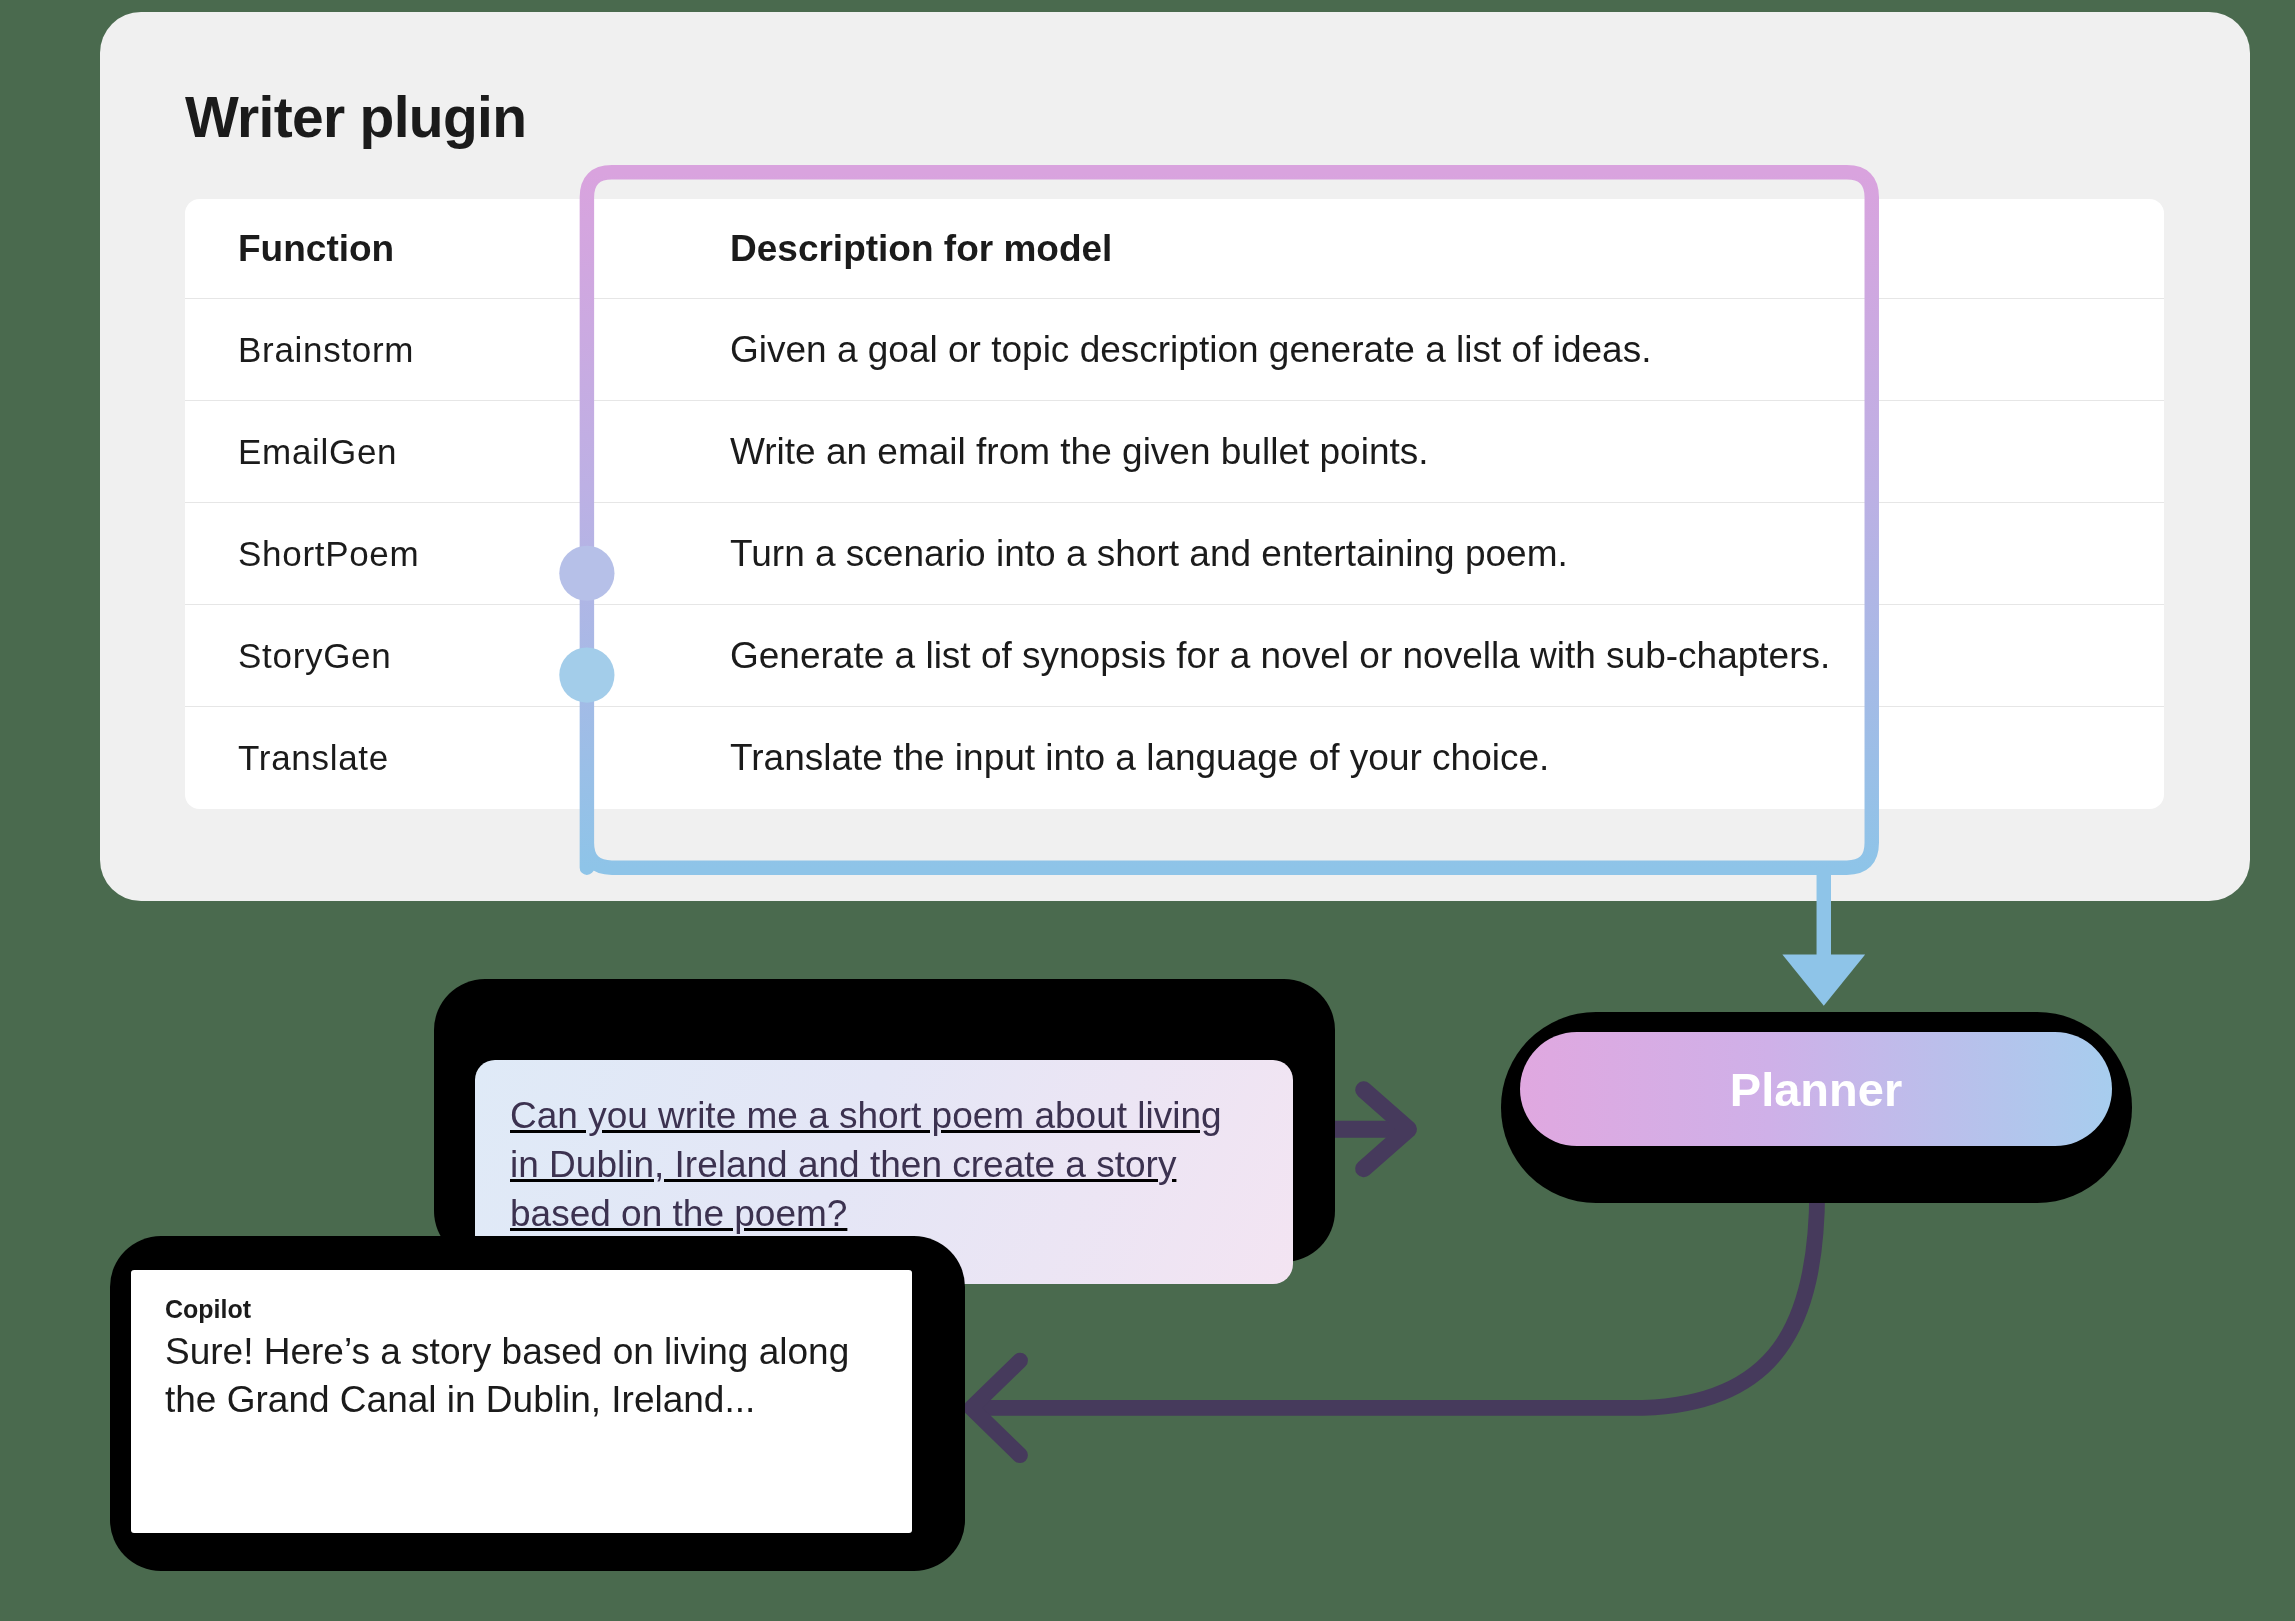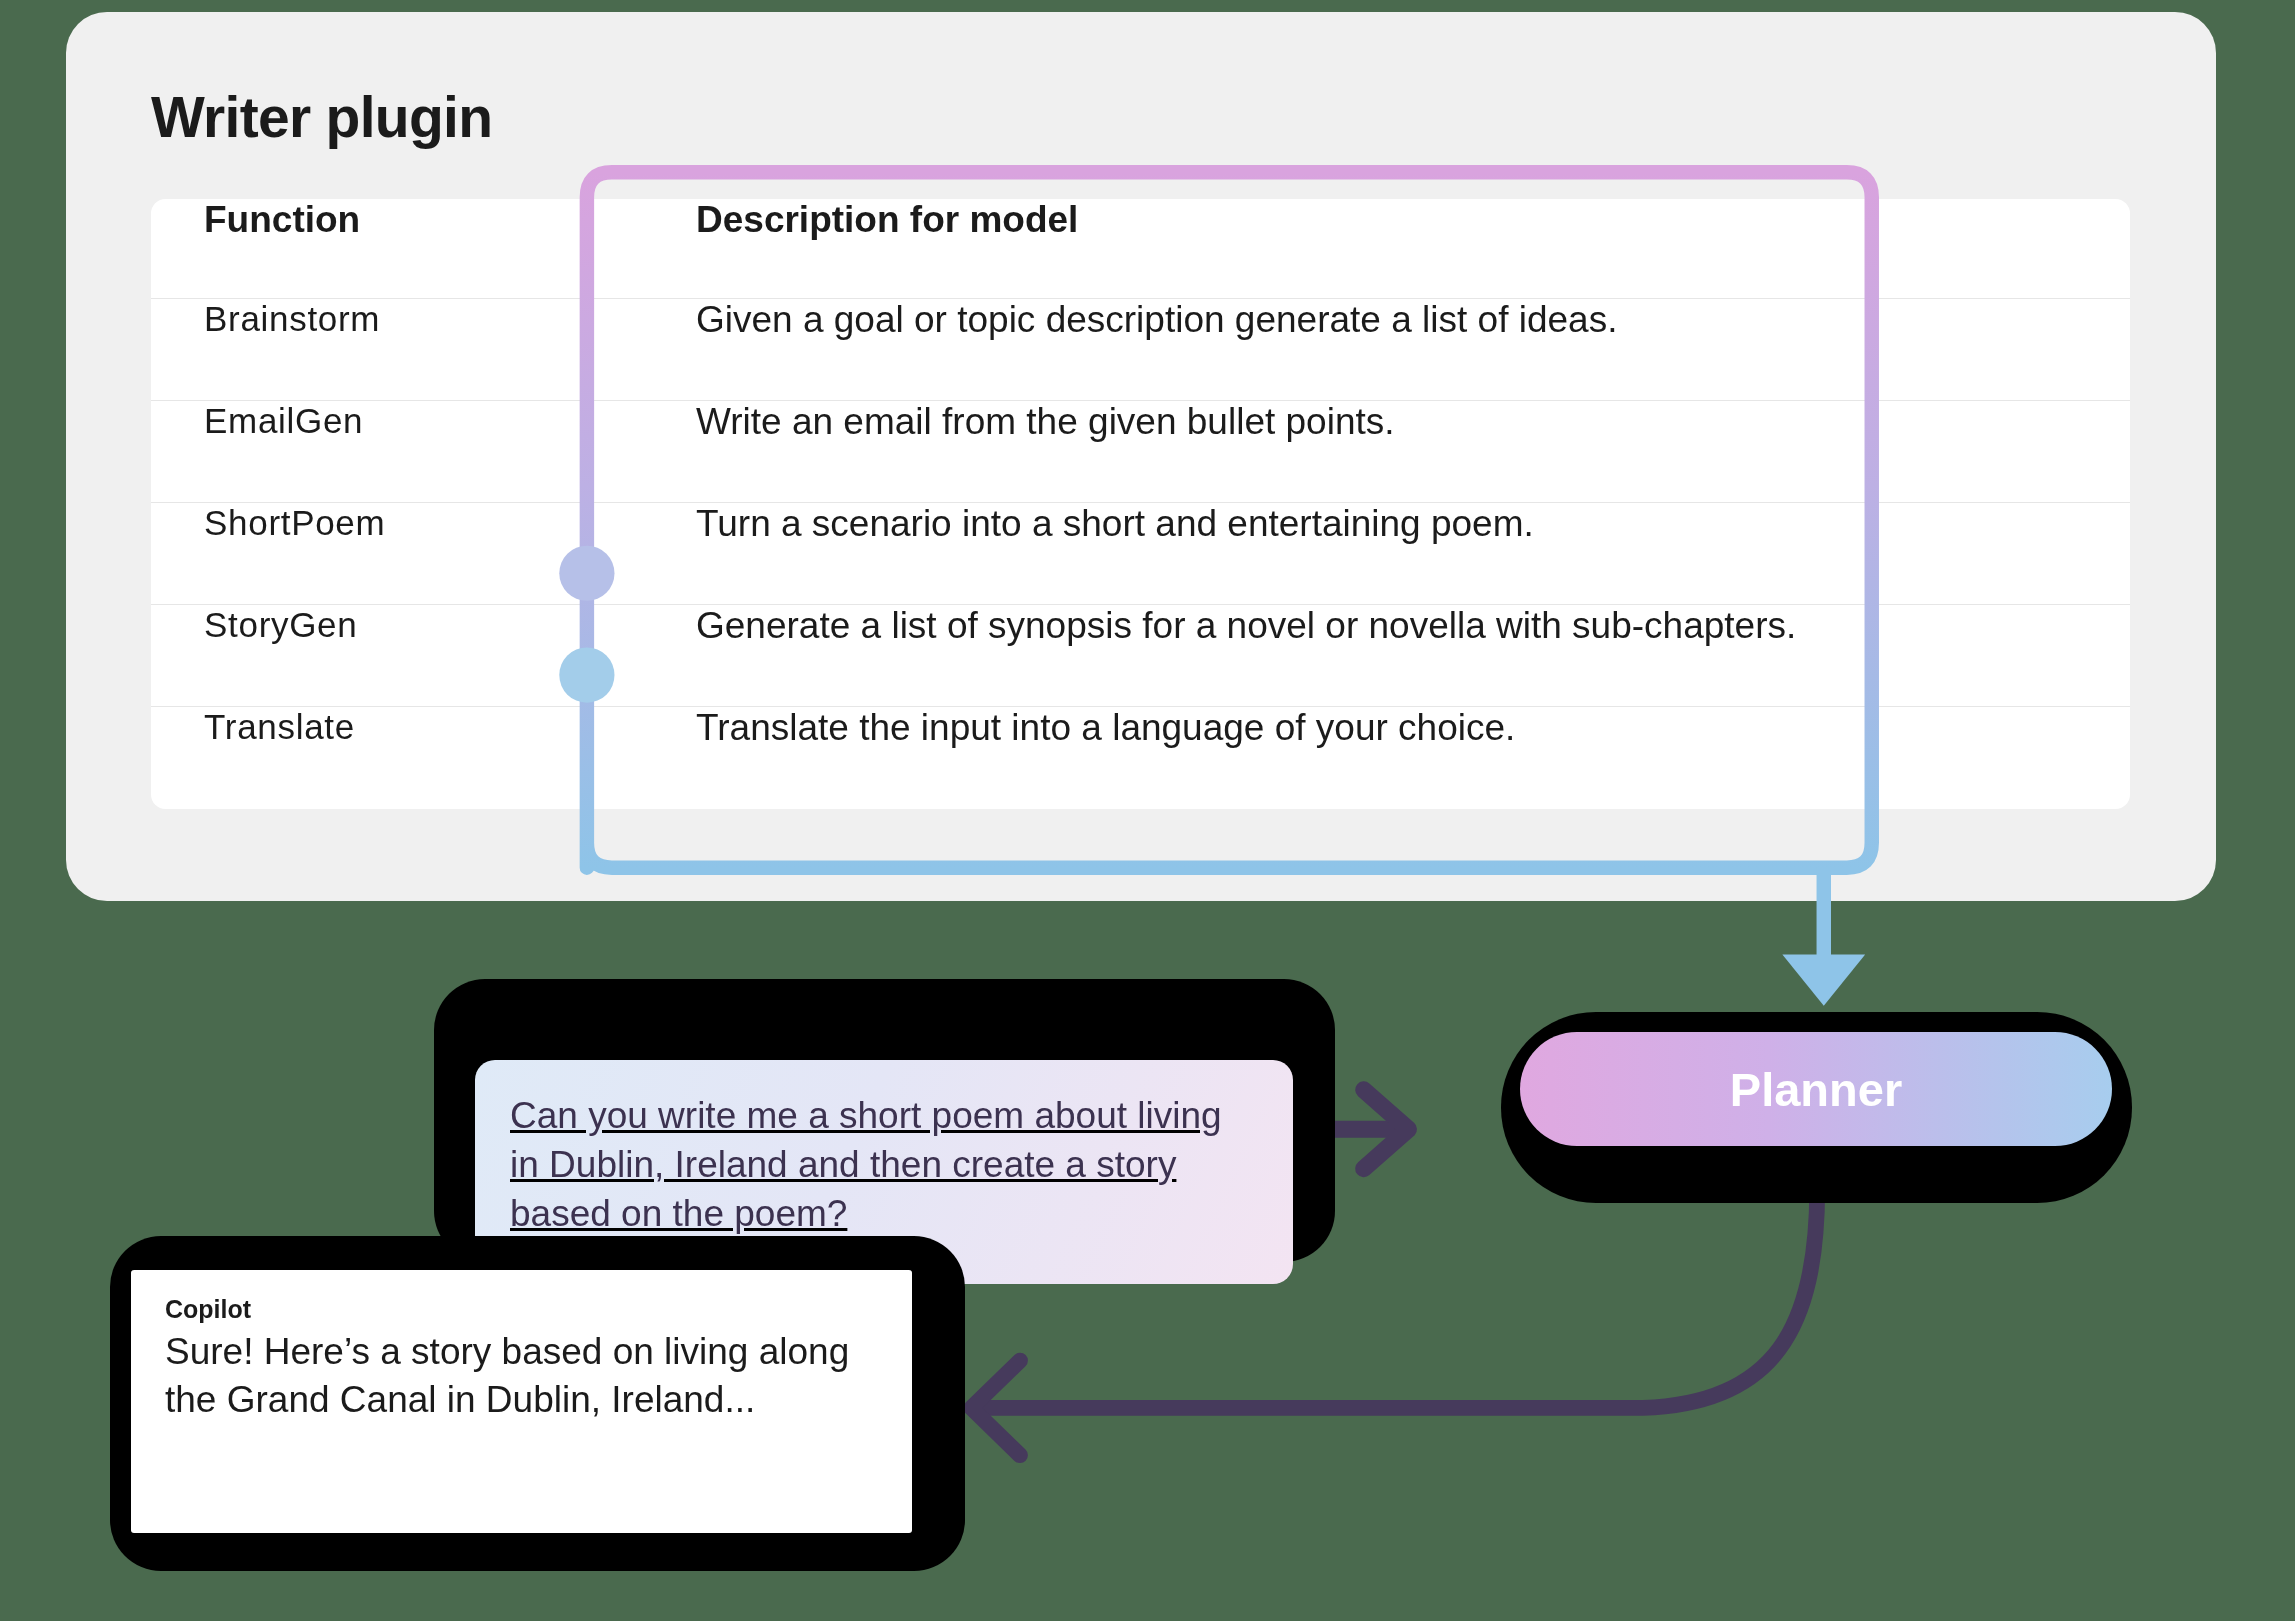--- a/index.html
+++ b/index.html
@@ -15,21 +15,21 @@
   #stage {
     position: relative;
     width: 2295px;
     height: 1621px;
     background: #4a6a4e;
   }
 
   
   .plugin-card {
     position: absolute;
-    left: 66px;
+    left: 100px;
     top: 12px;
     width: 2150px;
     height: 889px;
     background: #f0f0f0;
     border-radius: 41px;
   }
 
   .plugin-title {
     position: absolute;
     left: 85px;
@@ -46,20 +46,21 @@
     left: 85px;
     top: 187px;
     width: 1979px;
     background: #ffffff;
     border-radius: 14.5px;
     overflow: hidden;
   }
 
   .fn-row {
     display: flex;
+    align-items: center;
     height: 102px;
     border-bottom: 1.3px solid #e6e6e6;
   }
   .fn-row.last { border-bottom: none; }
 
   .fn-row.header { height: 100px; }
 
   .col-fn {
     width: 483px;
     padding-left: 53px;

